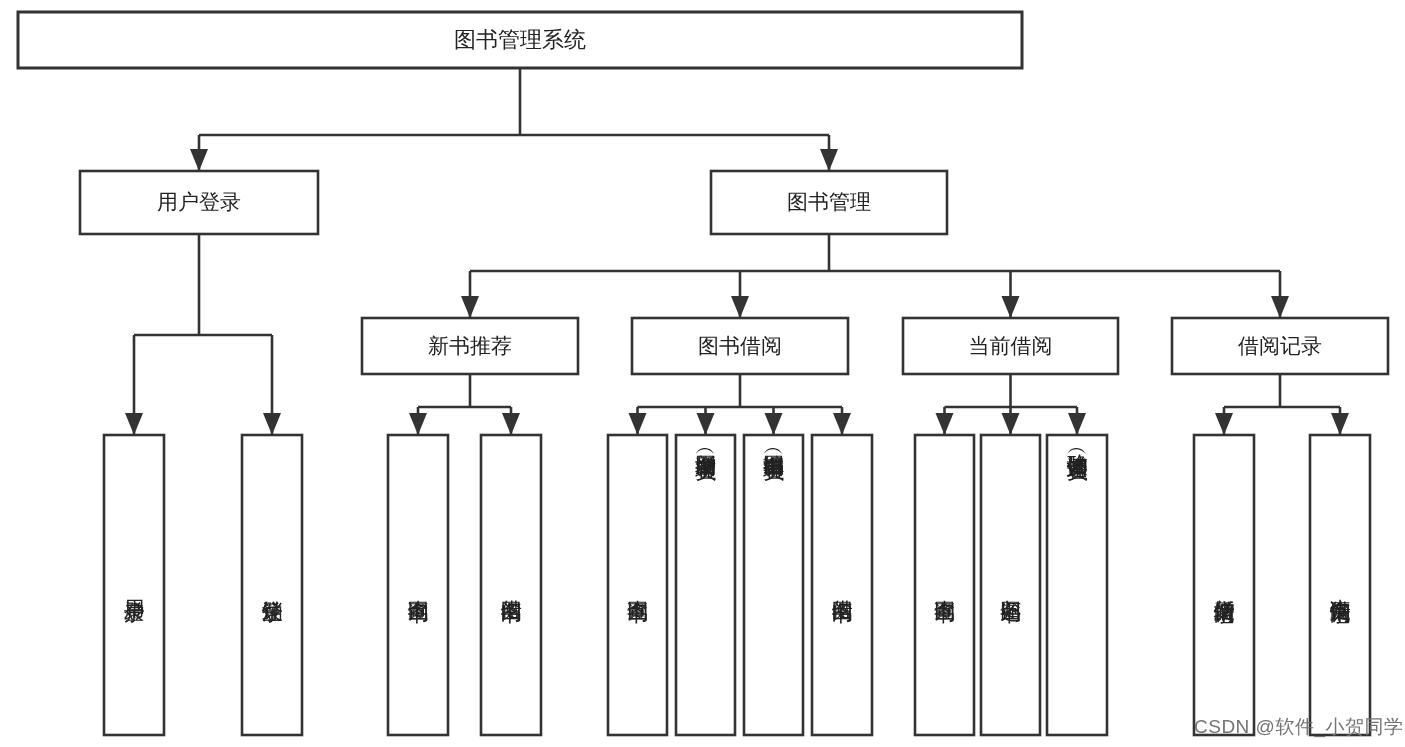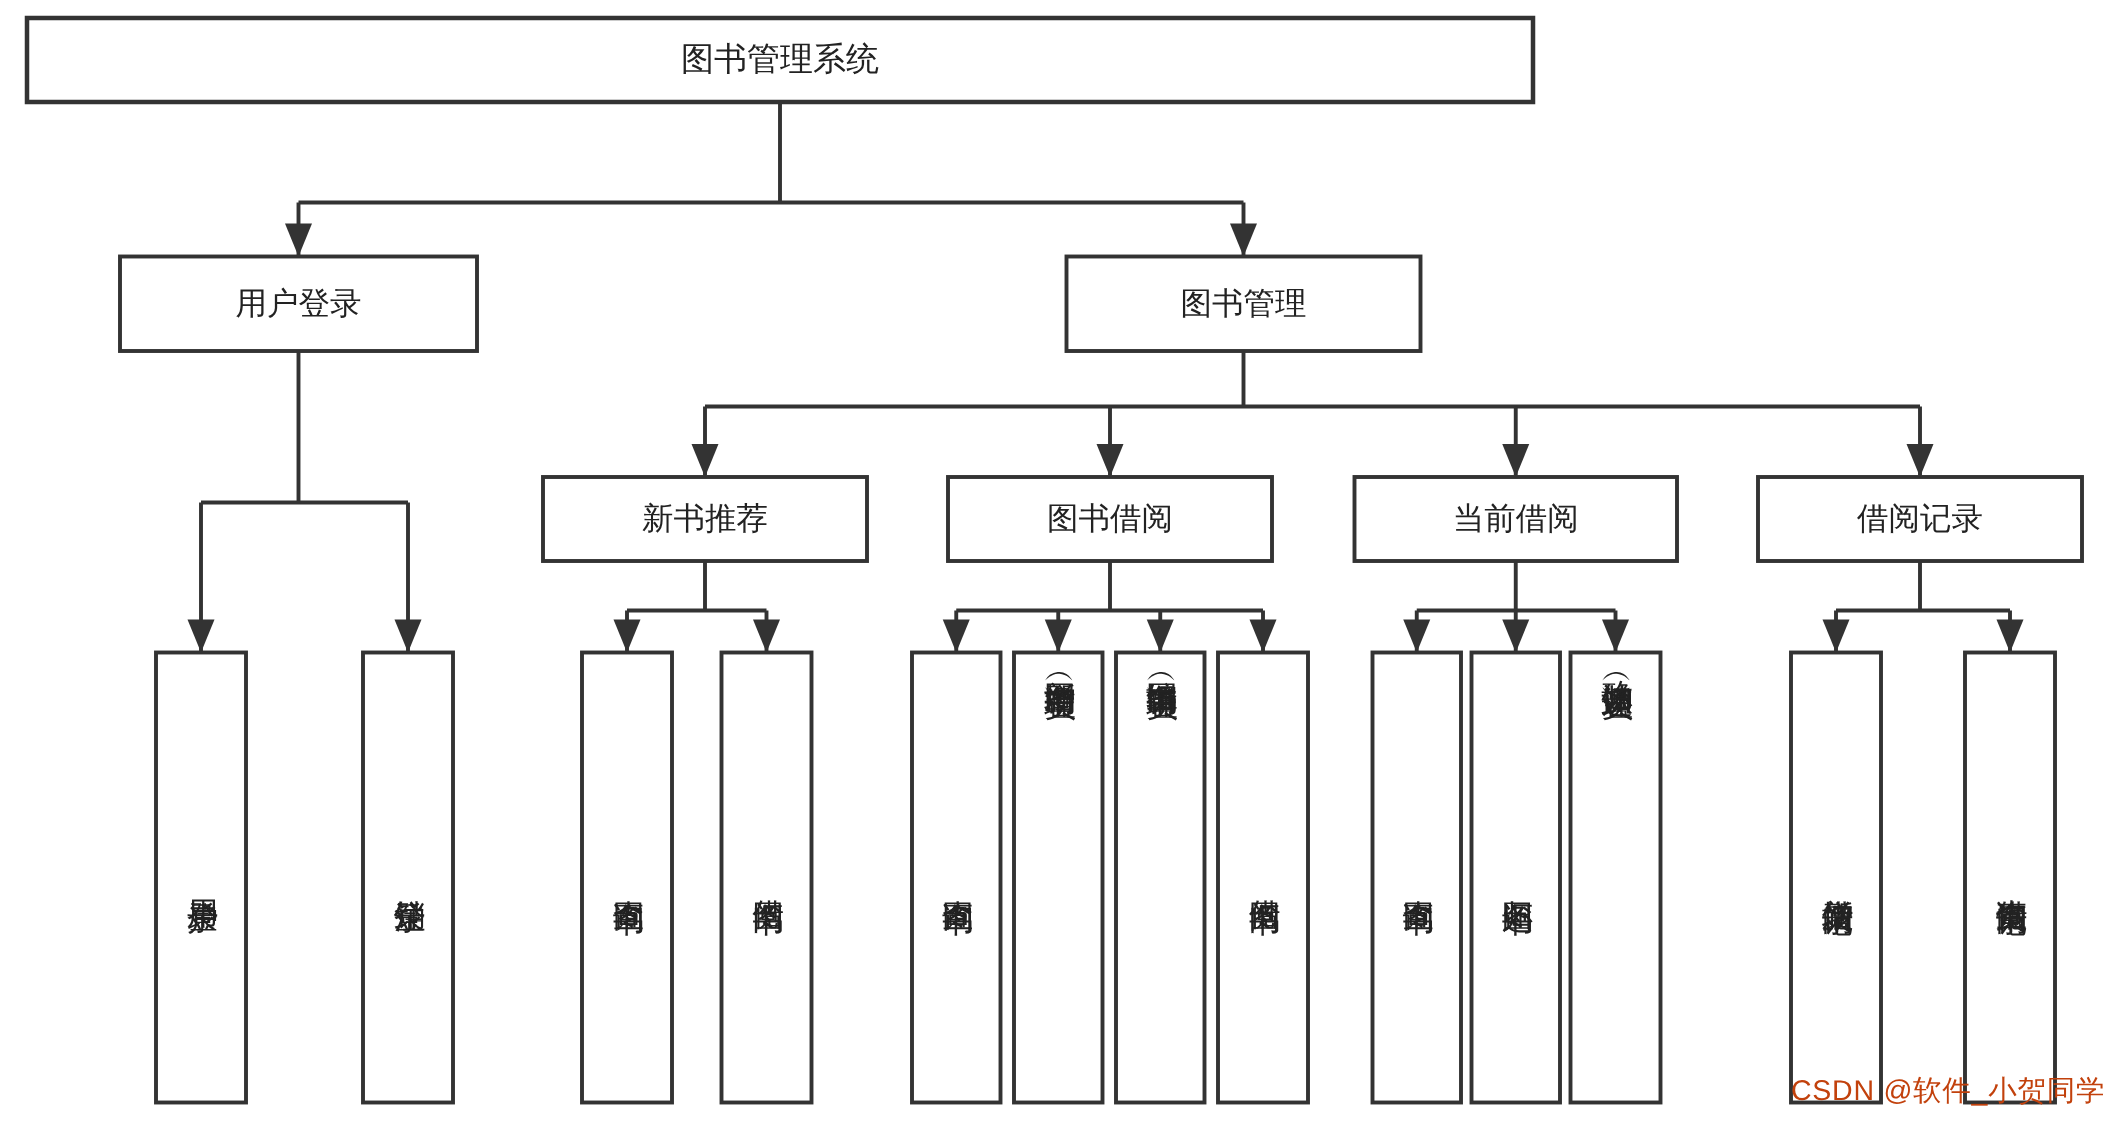--- a/index.html
+++ b/index.html
@@ -72,21 +72,21 @@
   }
   .leaf-label.align-top {
     justify-content: flex-start;
     padding-top: 2px;
     box-sizing: border-box;
   }
   .watermark {
     position: absolute;
     font-family: "Liberation Sans", "DejaVu Sans", sans-serif;
     font-size: 19px;
-    color: #c2410c;
+    color: #737373;
     white-space: nowrap;
     letter-spacing: 0.5px;
   }
 </style>
 </head>
 <body>
 
 <div id="stage">
 
   <svg id="diagram-svg" viewBox="0 0 1405 747">

